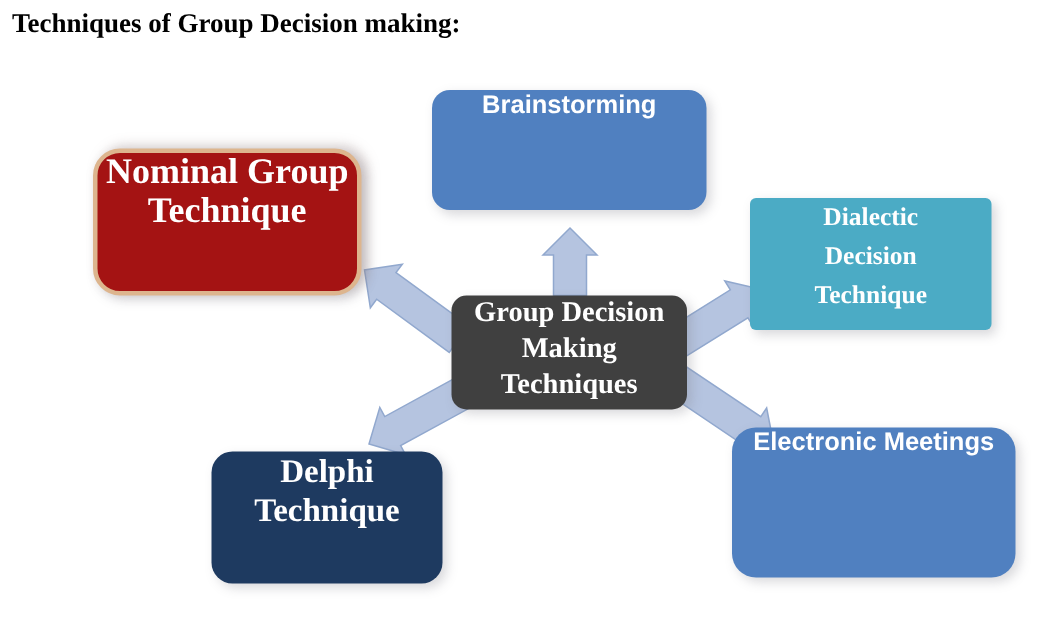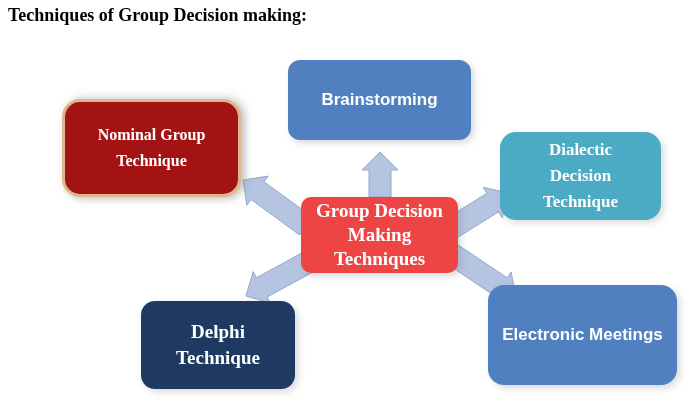--- a/index.html
+++ b/index.html
@@ -8,50 +8,50 @@
     font-family:"Liberation Serif", serif;overflow:hidden;
   }
   .canvas{position:absolute;inset:0;}
   .page-title{
     position:absolute;left:8px;top:5px;
     font-family:Liberation Serif, serif;
     font-weight:bold;font-size:18px;color:#000000;
   }
   #arrow-layer{position:absolute;left:0;top:0;z-index:1;}
   .node{
-    position:absolute;z-index:2;display:flex;align-items:center;justify-content:center;
+    position:absolute;z-index:2;display:flex;align-items:flex-start;justify-content:center;
     text-align:center;color:#ffffff;font-weight:bold;
     box-shadow:3px 3px 7px rgba(130,130,140,0.30);
   }
   .node .label{white-space:pre-line;}
   .serif-node{font-family:"Liberation Serif", serif;}
   .sans-node{font-family:"Liberation Sans", sans-serif;}
   .node-center{left:301px;top:197px;width:157px;height:76px;border-radius:10px;font-size:19px;line-height:24px;}
   .node-brainstorming{left:288px;top:60px;width:183px;height:80px;border-radius:12px;font-size:17px;}
-  .node-nominal{left:62px;top:99px;width:173px;height:92px;border-radius:18px;border:3px solid #ddb58e;font-size:16px;line-height:26px;box-shadow:4px -2px 8px rgba(150,130,130,0.35),3px 3px 7px rgba(130,130,140,0.30);}
-  .node-dialectic{left:500px;top:132px;width:161px;height:88px;border-radius:16px;font-size:17px;line-height:26px;}
+  .node-nominal{left:62px;top:99px;width:173px;height:92px;border-radius:18px;border:3px solid #ddb58e;font-size:24px;line-height:26px;box-shadow:4px -2px 8px rgba(150,130,130,0.35),3px 3px 7px rgba(130,130,140,0.30);}
+  .node-dialectic{left:500px;top:132px;width:161px;height:88px;border-radius:4px;font-size:17px;line-height:26px;}
   .node-electronic{left:488px;top:285px;width:189px;height:100px;border-radius:16px;font-size:17px;}
-  .node-delphi{left:141px;top:301px;width:154px;height:88px;border-radius:14px;font-size:19px;line-height:26px;}
+  .node-delphi{left:141px;top:301px;width:154px;height:88px;border-radius:14px;font-size:22px;line-height:26px;}
 </style>
 </head>
 <body>
 
 <div class="canvas">
 
   <div class="page-title">Techniques of Group Decision making:</div>
 
   <svg id="arrow-layer" width="700" height="416">
       <polygon points="391.0,197.0 391.0,170.0 398.0,170.0 380.0,152.0 362.0,170.0 369.0,170.0 369.0,197.0" fill="#b5c4e0" stroke="#91a8ce" stroke-width="1"></polygon>
       <polygon points="312.5,217.1 264.0,181.7 268.2,176.1 243.0,180.0 246.9,205.2 251.1,199.5 299.5,234.9" fill="#b5c4e0" stroke="#91a8ce" stroke-width="1"></polygon>
       <polygon points="306.7,250.3 256.5,277.7 253.2,271.6 246.0,296.0 270.4,303.2 267.1,297.0 317.3,269.7" fill="#b5c4e0" stroke="#91a8ce" stroke-width="1"></polygon>
       <polygon points="457.8,237.3 498.6,211.9 502.3,217.8 508.0,193.0 483.2,187.3 486.9,193.2 446.2,218.7" fill="#b5c4e0" stroke="#91a8ce" stroke-width="1"></polygon>
       <polygon points="445.9,263.1 494.9,296.1 491.0,301.9 516.0,297.0 511.1,272.0 507.2,277.8 458.1,244.9" fill="#b5c4e0" stroke="#91a8ce" stroke-width="1"></polygon>
     </svg>
 
-  <div class="node serif-node node-center" style="background-color: #ef4444;">
+  <div class="node serif-node node-center" style="background-color: #404040;">
     <span class="label">Group Decision
 Making
 Techniques</span>
   </div>
 
   <div class="node sans-node node-brainstorming" style="background-color: rgb(80, 128, 192);">
     <span class="label">Brainstorming</span>
   </div>
 
   <div class="node serif-node node-nominal" style="background-color: rgb(164, 19, 19); border-color: rgb(221, 181, 142);">

